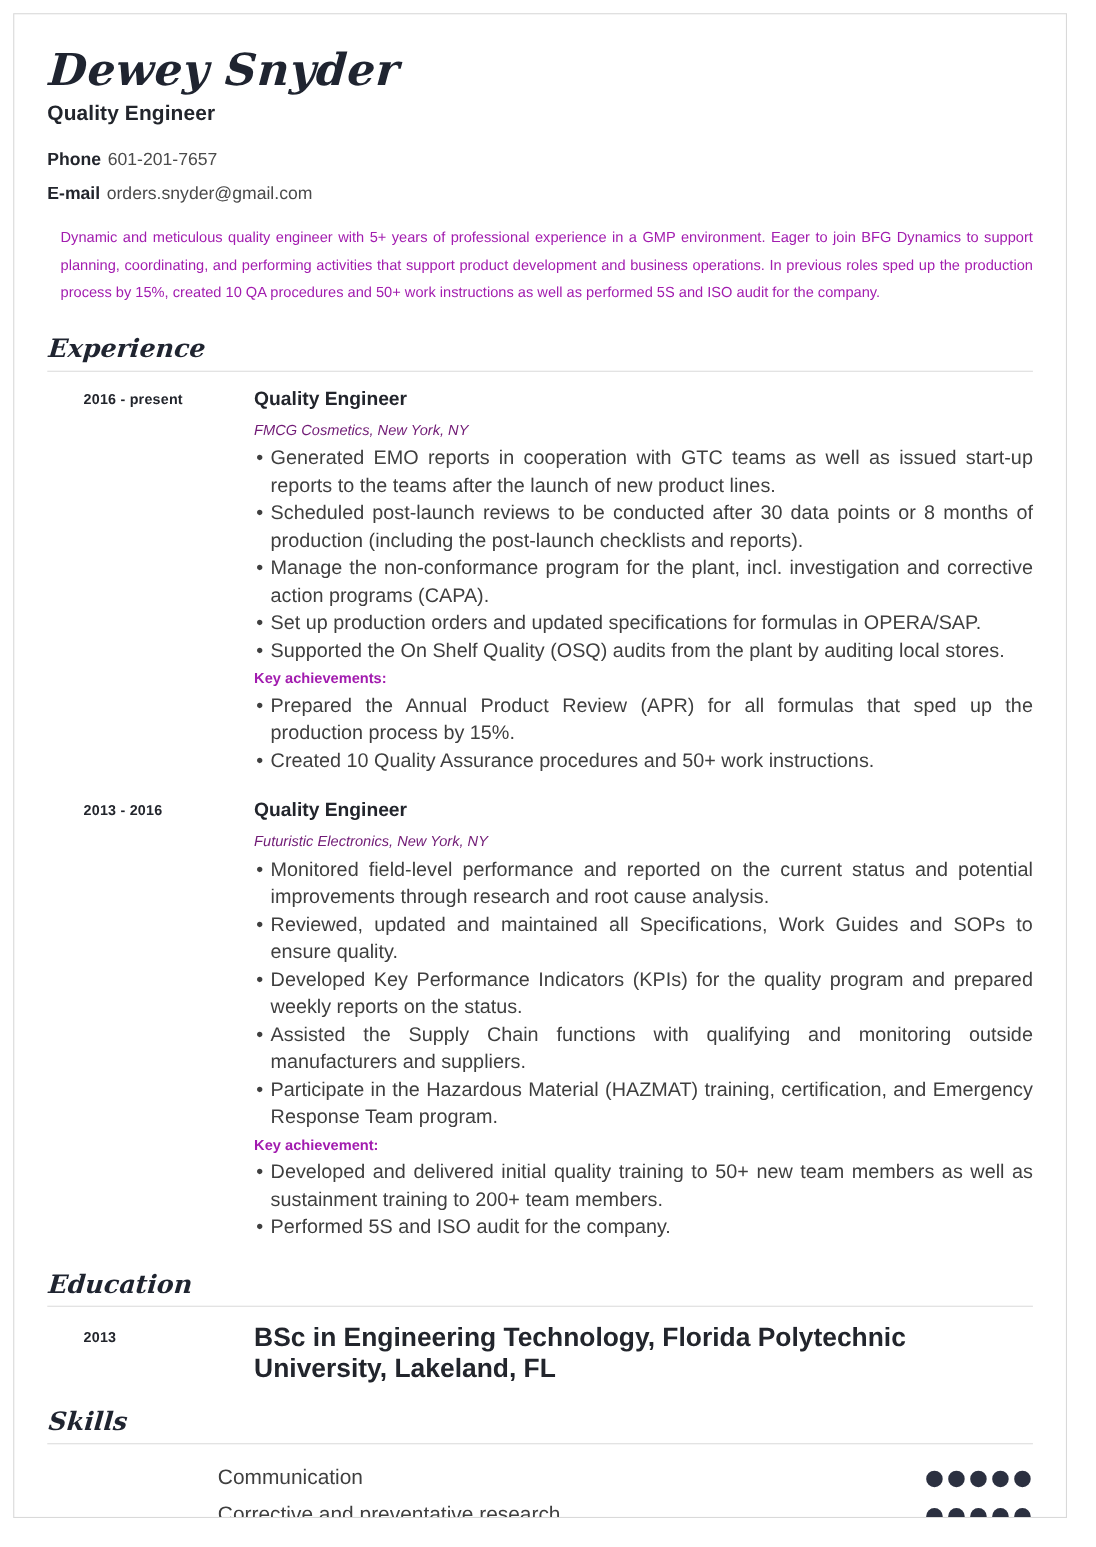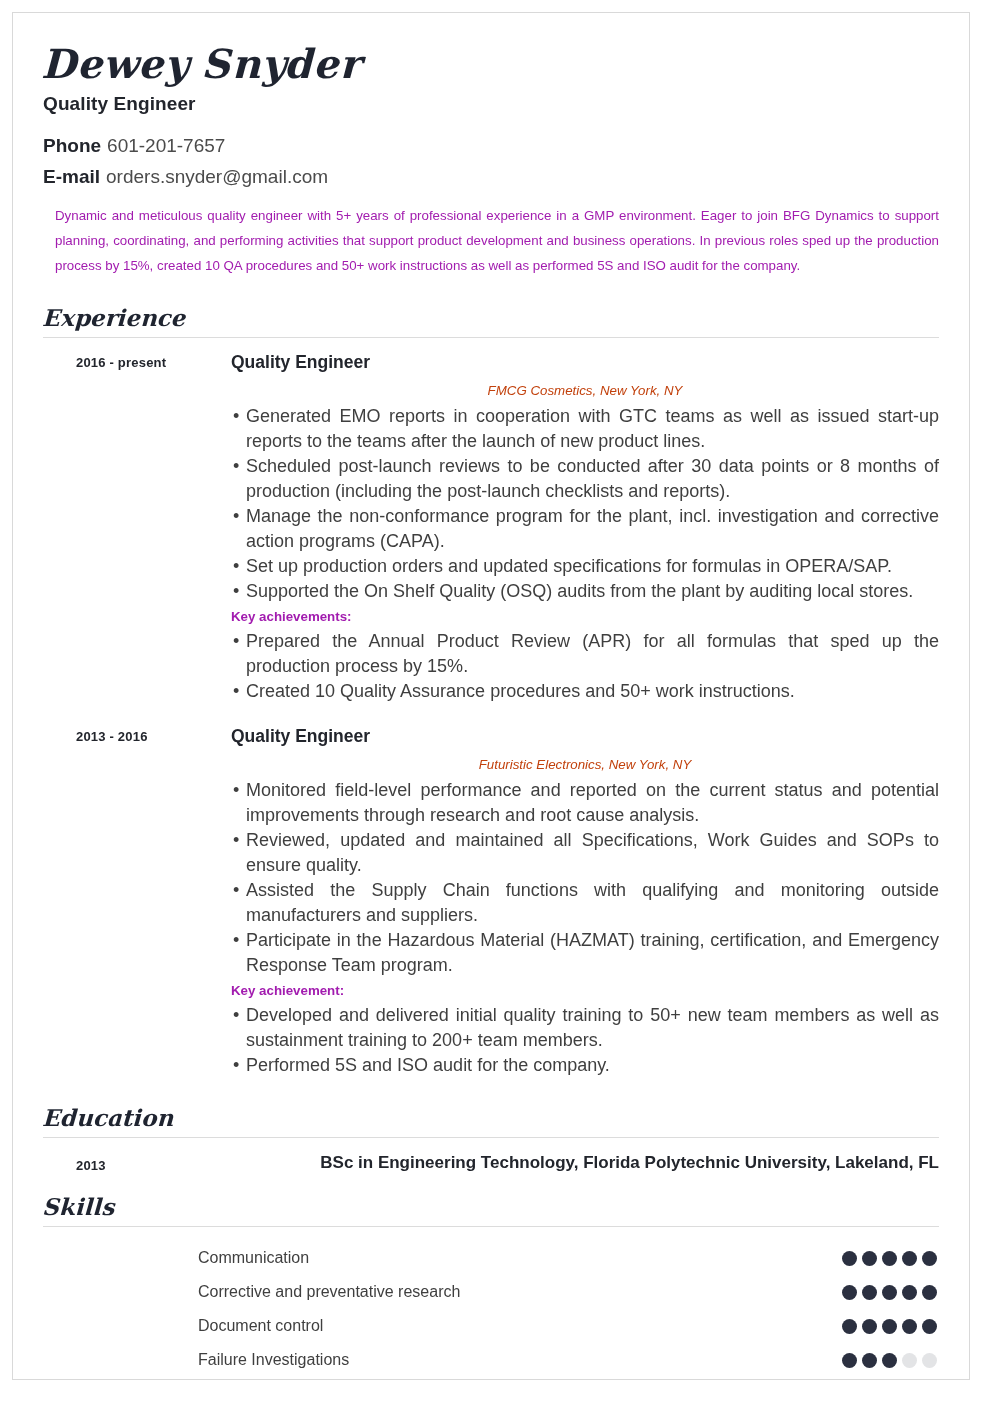--- a/index.html
+++ b/index.html
@@ -42,21 +42,21 @@
     transform-origin: left bottom;
   }
   .job-title {
     font-size: 19px;
     font-weight: bold;
     color: #22252c;
     margin: 0 0 22px 0;
     letter-spacing: 0.1px;
   }
   .contact-row {
-    font-size: 19px;
+    font-size: 16px;
     color: #4a4a4a;
     margin-bottom: 14px;
     line-height: 17px;
   }
   .contact-label {
     font-weight: bold;
     color: #22252c;
     margin-right: 6px;
   }
   .contact-value { color: #4b4b4b; }
@@ -109,23 +109,22 @@
   .entry-body { flex: 1 1 auto; min-width: 0; }
   .entry-role {
     font-size: 17.5px;
     font-weight: bold;
     color: #22252c;
     margin: 0 0 10px 0;
   }
   .entry-company {
     font-size: 13.3px;
     font-style: italic;
-    color: #c2410c;
+    color: #701a75;
     margin: 0 0 6px 0;
-    text-align: center;
   }
 
   ul.bullets {
     list-style: none;
     margin: 0;
     padding: 0;
   }
   ul.bullets li {
     position: relative;
     padding-left: 15px;
@@ -145,39 +144,38 @@
   .key-label {
     font-size: 13.3px;
     line-height: 25px;
     font-weight: bold;
     color: #a21caf;
     margin: 0;
   }
 
   
   .edu-degree {
-    font-size: 17px;
+    font-size: 24px;
     font-weight: bold;
     color: #22252c;
     margin: 0;
     padding-top: 1px;
-    text-align: right;
   }
   .edu-date { padding-top: 6px; }
 
   
   .skill-row {
     display: flex;
     align-items: center;
     padding-left: 155px;
     height: 34px;
   }
   .skill-name {
     flex: 1 1 auto;
-    font-size: 16px;
+    font-size: 19px;
     color: #3f3f3f;
   }
   .skill-dots {
     flex: 0 0 auto;
     display: flex;
     gap: 5px;
     padding-right: 2px;
   }
   .dot {
     width: 15px;
@@ -234,20 +232,21 @@
 
       
       <div class="entry" style="margin-top:22px;">
         <div class="entry-date">2013 - 2016</div>
         <div class="entry-body">
           <div class="entry-role">Quality Engineer</div>
           <div class="entry-company">Futuristic Electronics, New York, NY</div>
           <ul class="bullets">
             <li>Monitored field-level performance and reported on the current status and potential improvements through research and root cause analysis.</li>
             <li>Reviewed, updated and maintained all Specifications, Work Guides and SOPs to ensure quality.</li>
+            <li>Developed Key Performance Indicators (KPIs) for the quality program and prepared weekly reports on the status.</li>
             <li>Assisted the Supply Chain functions with qualifying and monitoring outside manufacturers and suppliers.</li>
             <li>Participate in the Hazardous Material (HAZMAT) training, certification, and Emergency Response Team program.</li>
           </ul>
           <div class="key-label">Key achievement:</div>
           <ul class="bullets">
             <li>Developed and delivered initial quality training to 50+ new team members as well as sustainment training to 200+ team members.</li>
             <li>Performed 5S and ISO audit for the company.</li>
           </ul>
         </div>
       </div>

